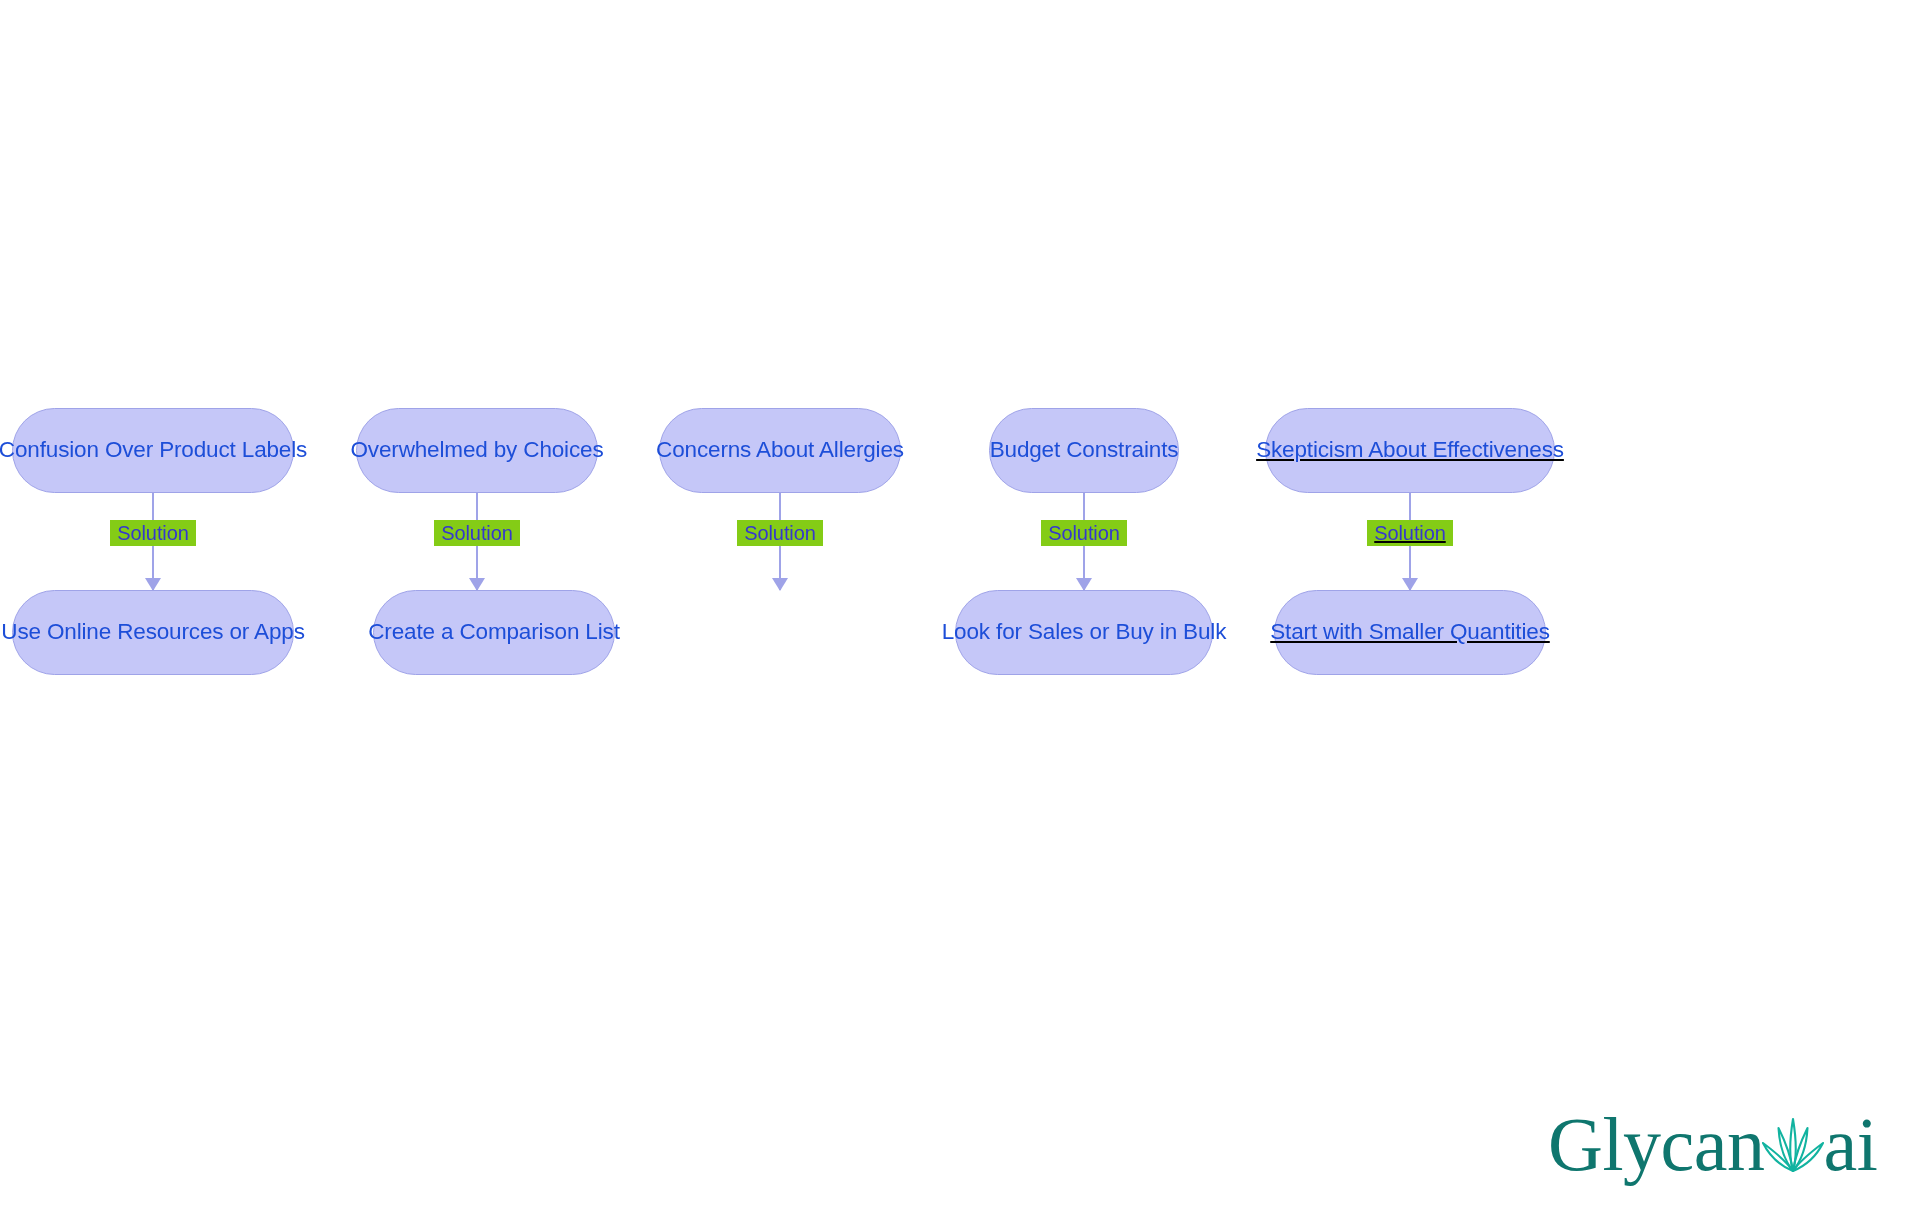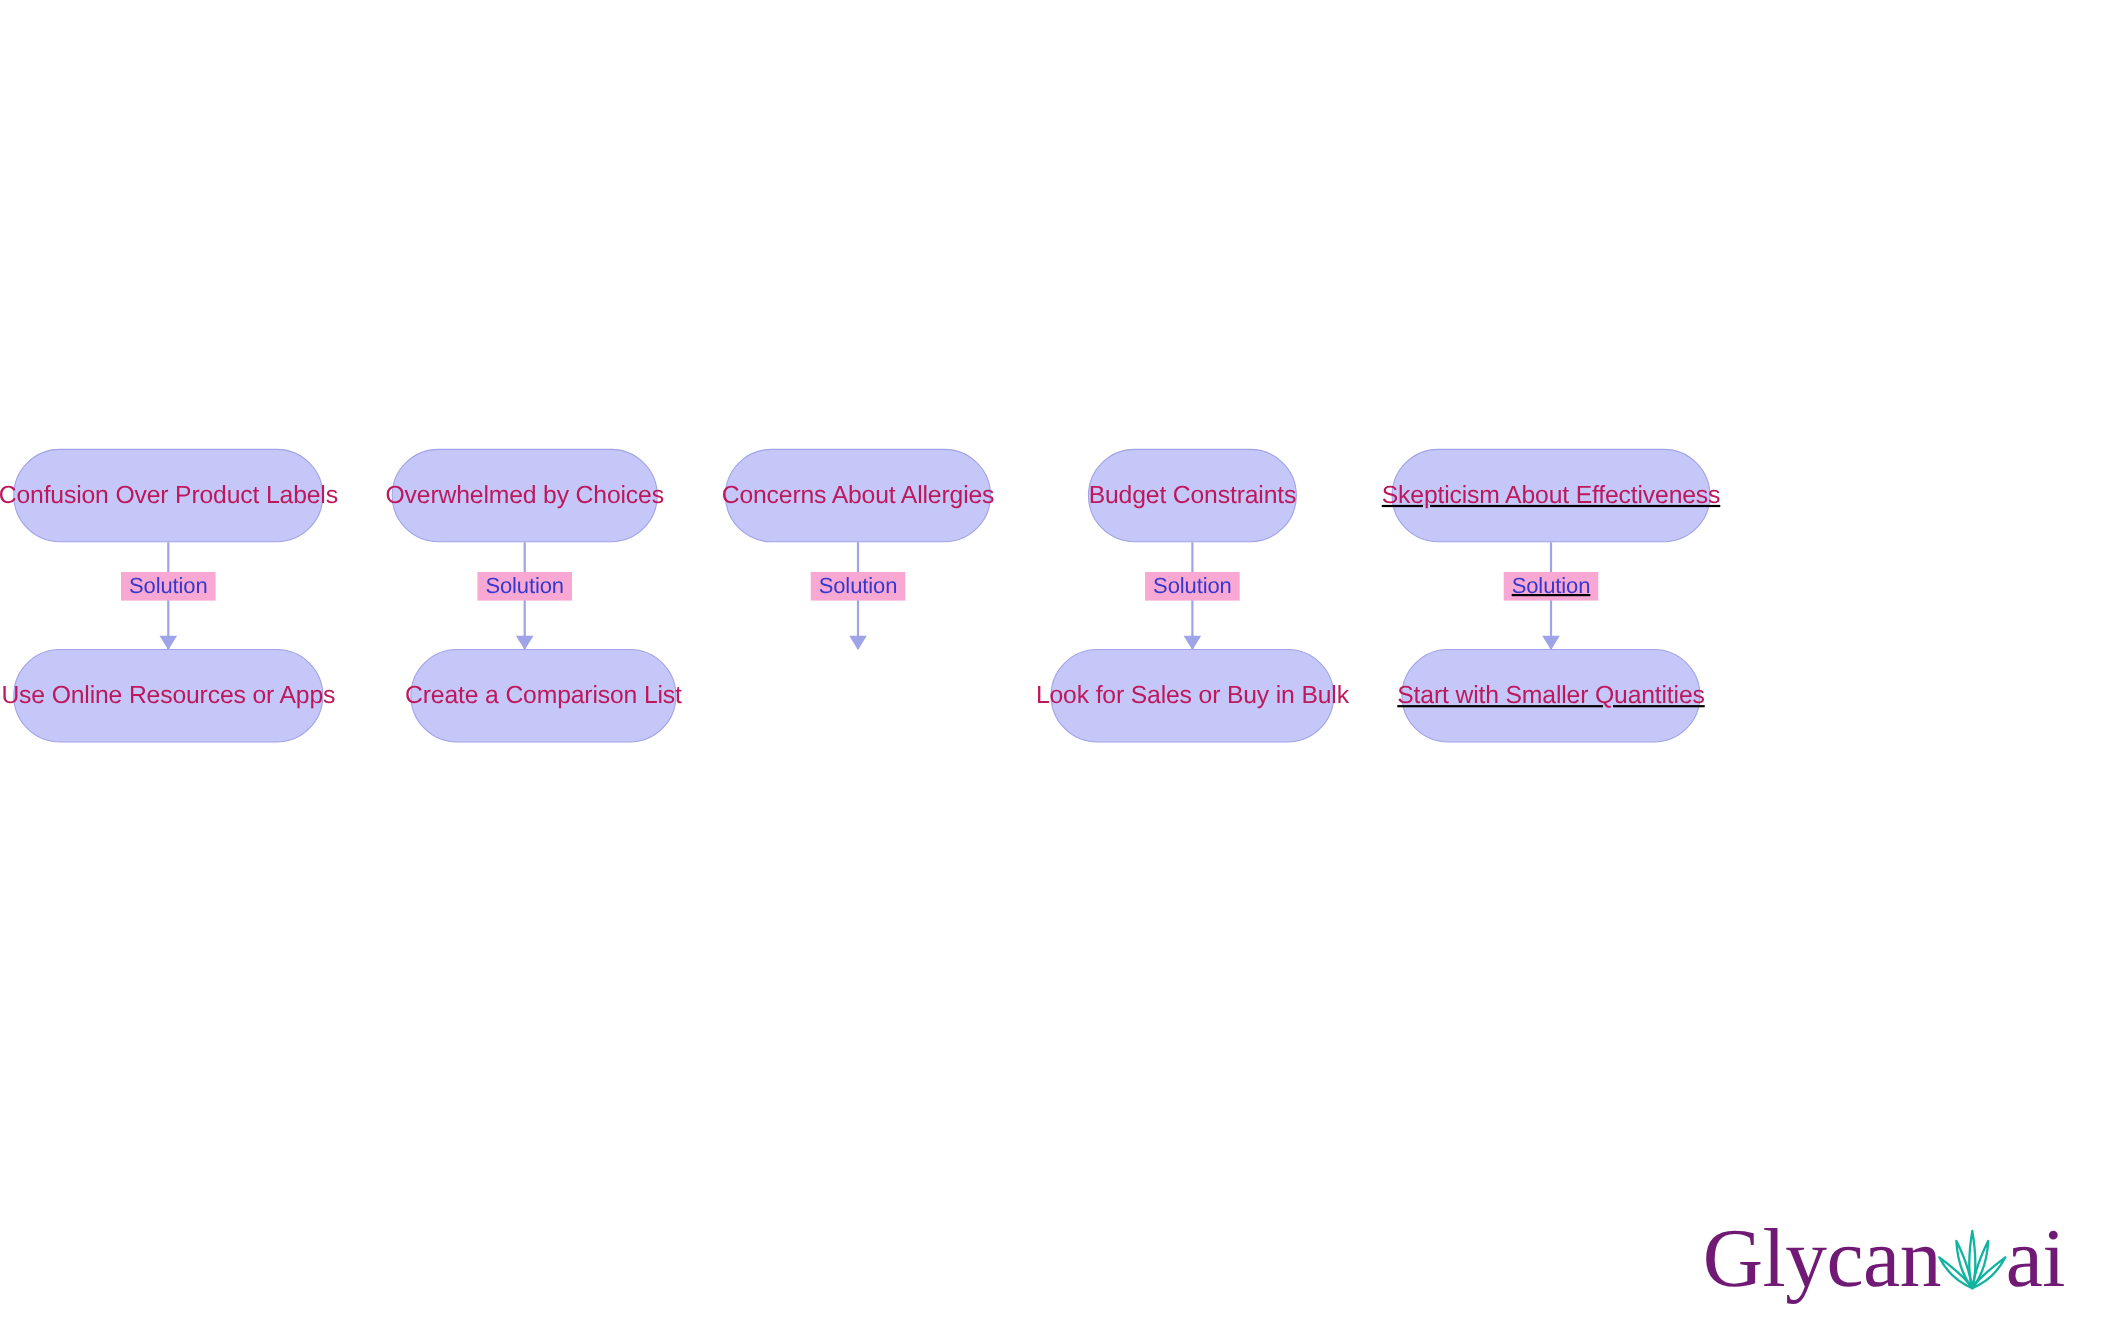--- a/index.html
+++ b/index.html
@@ -41,21 +41,21 @@
     background: #c5c7f8;
     border: 1.6px solid #9fa3e8;
     display: flex;
     align-items: center;
     justify-content: center;
     padding: 0 26px;
     white-space: nowrap;
   }
 
   .node-label {
-    color: #be185d;
+    color: #1d4ed8;
     font-size: 22.5px;
     line-height: 1;
     letter-spacing: -0.15px;
     font-weight: 400;
     font-family: "Liberation Sans", sans-serif;
   }
 
   
   .connector {
     position: relative;
@@ -84,21 +84,21 @@
     width: 0;
     height: 0;
     border-left: 8px solid transparent;
     border-right: 8px solid transparent;
     border-top: 13px solid #9fa3e8;
   }
 
   .edge-label {
     position: relative;
     z-index: 3;
-    background: #f9a8d4;
+    background: #84cc16;
     color: #3538cd;
     font-size: 20px;
     line-height: 1;
     padding: 3px 7px;
     letter-spacing: -0.1px;
     font-family: "Liberation Sans", sans-serif;
     transform: translateY(-9px);
   }
 
   
@@ -108,21 +108,21 @@
     top: 1098px;
     display: flex;
     align-items: center;
     height: 92px;
   }
 
   .brand-word {
     font-family: "Liberation Serif", "DejaVu Serif", serif;
     font-size: 76px;
     line-height: 1;
-    color: #701a75;
+    color: #0f766e;
     letter-spacing: -0.5px;
   }
 
   .brand-mark {
     width: 66px;
     height: 62px;
     margin: 0 -3px 0 -4px;
     display: block;
   }
 </style>

